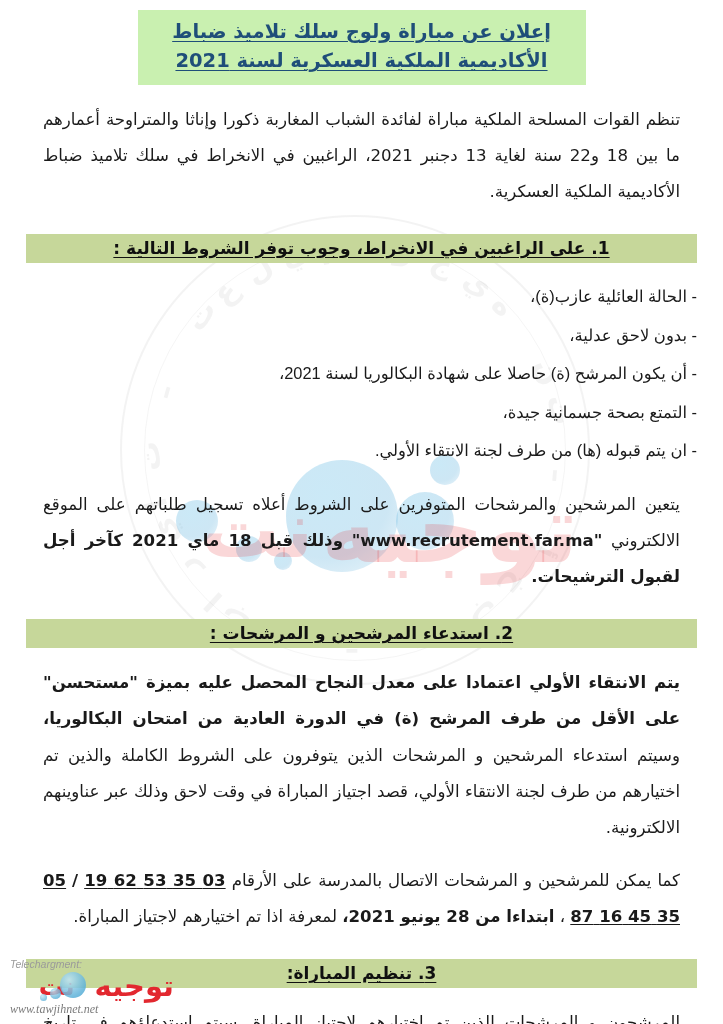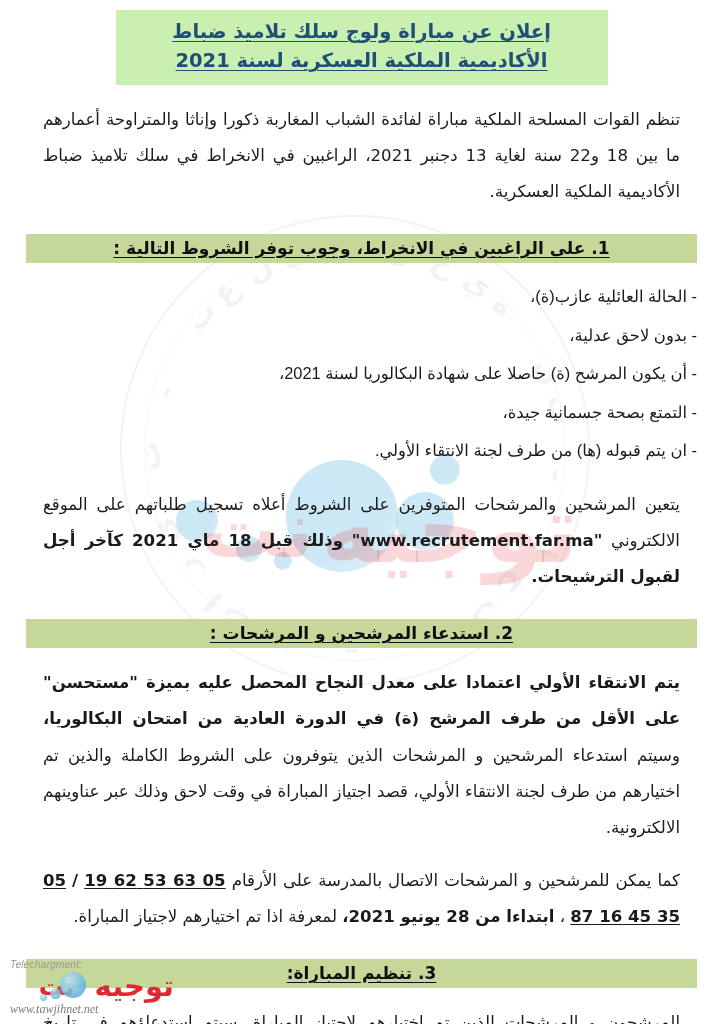--- a/index.html
+++ b/index.html
@@ -97,21 +97,21 @@
   #page{
     position:relative;
     z-index:2;
     padding:0 26px;
     box-sizing:border-box;
     width:723px;
   }
 
   .doc-title{
     margin:10px auto 0 auto;
-    width:492px;
+    width:448px;
     background:#c9f0b0;
     text-align:center;
     padding:7px 6px 9px 6px;
     box-sizing:border-box;
   }
   .doc-title .line{
     color:#1f4e79;
     font-weight:bold;
     font-size:19.5px;
     line-height:1.5;
@@ -319,21 +319,21 @@
     <span class="sh-text">2. استدعاء المرشحين و المرشحات :</span>
   </div>
 
   <p class="body-par par-gap">
     <b>يتم الانتقاء الأولي اعتمادا على معدل النجاح المحصل عليه بميزة "مستحسن" على الأقل من طرف المرشح (ة) في الدورة العادية من امتحان البكالوريا،</b>
     <span>وسيتم استدعاء المرشحين و المرشحات الذين يتوفرون على الشروط الكاملة والذين تم اختيارهم من طرف لجنة الانتقاء الأولي، قصد اجتياز المباراة في وقت لاحق وذلك عبر عناوينهم الالكترونية.</span>
   </p>
 
   <p class="body-par par-gap2">
     <span>كما يمكن للمرشحين و المرشحات الاتصال بالمدرسة على الأرقام</span>
-    <b class="u">05 63 53 62 19</b>
+    <b class="u">03 35 53 62 19</b>
     <b>/</b>
     <b class="u">05 35 45 16 87</b>
     <span>،</span>
     <b>ابتداءا من 28 يونيو 2021،</b>
     <span>لمعرفة اذا تم اختيارهم لاجتياز المباراة.</span>
   </p>
 
   <div class="section-head">
     <span class="sh-text">3. تنظيم المباراة:</span>
   </div>

